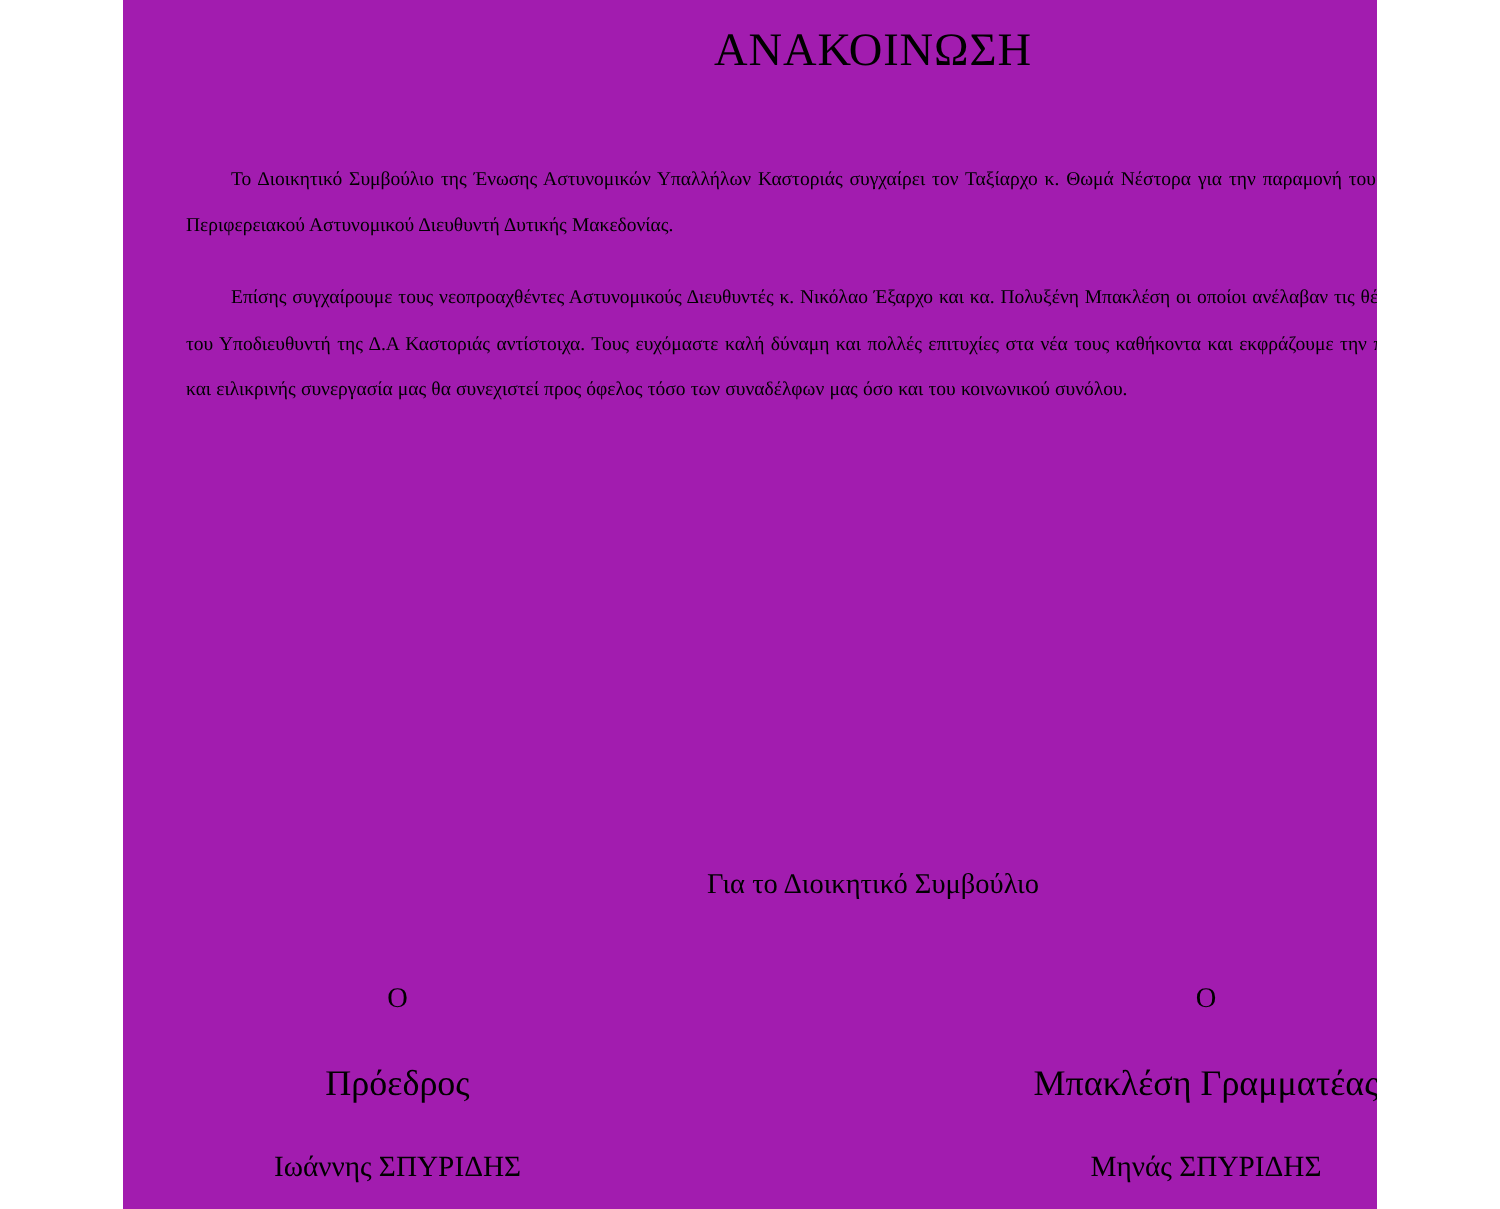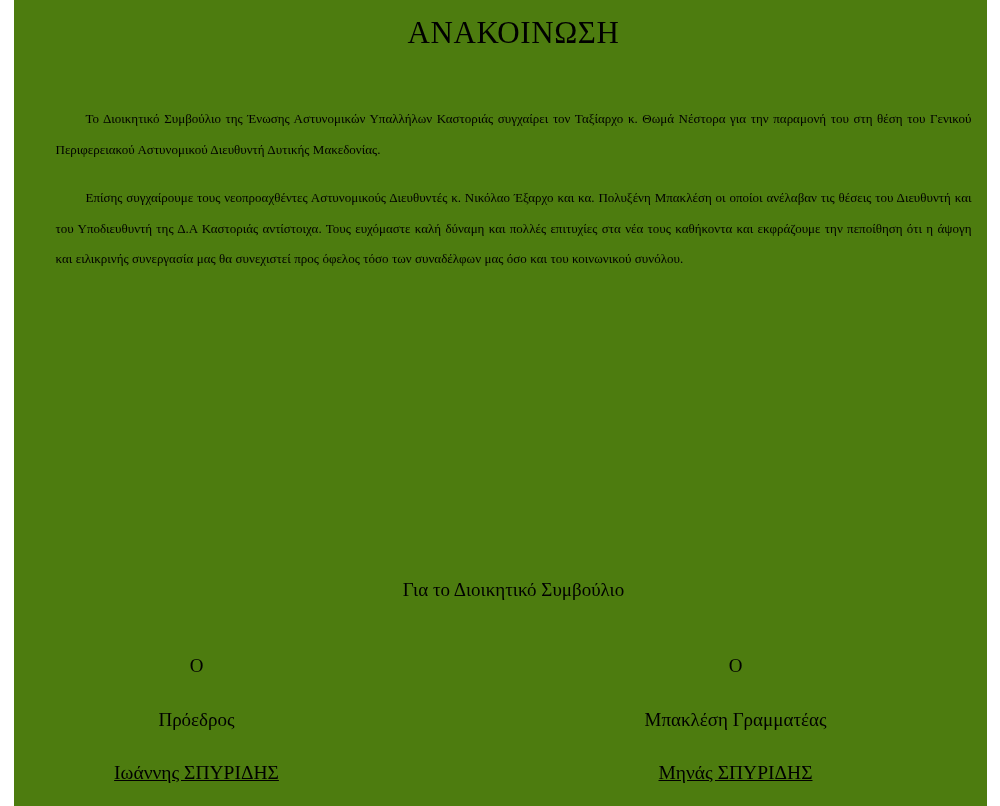--- a/index.html
+++ b/index.html
@@ -4,24 +4,24 @@
 <title>ΑΝΑΚΟΙΝΩΣΗ</title>
 <style>
   html, body {
     margin: 0;
     padding: 0;
     background: #ffffff;
   }
 
   .page {
     position: relative;
-    width: 973px;
+    width: 836px;
     height: 806px;
     margin: 0 auto;
-    background: #4d7c0f;
+    background: #a21caf;
     color: #000000;
     font-family: "Liberation Serif", "DejaVu Serif", serif;
     overflow: hidden;
     box-sizing: border-box;
   }
 
   
   .doc-title {
     position: absolute;
     top: 14px;
@@ -106,30 +106,29 @@
     margin-left: 209px;
   }
 
   .sig-article {
     font-size: 19px;
     line-height: 1.2;
     margin: 0 0 31px 0;
   }
 
   .sig-role {
-    font-size: 19px;
+    font-size: 24px;
     line-height: 1.2;
     margin: 4px 0 29px 0;
   }
 
   .sig-name {
     font-size: 19.5px;
     line-height: 1.2;
     margin: 8px;
-    text-decoration: underline;
   }
 </style>
 </head>
 <body>
 
 <div class="page">
 
   <h1 class="doc-title">ΑΝΑΚΟΙΝΩΣΗ</h1>
 
   <div class="body-block">

